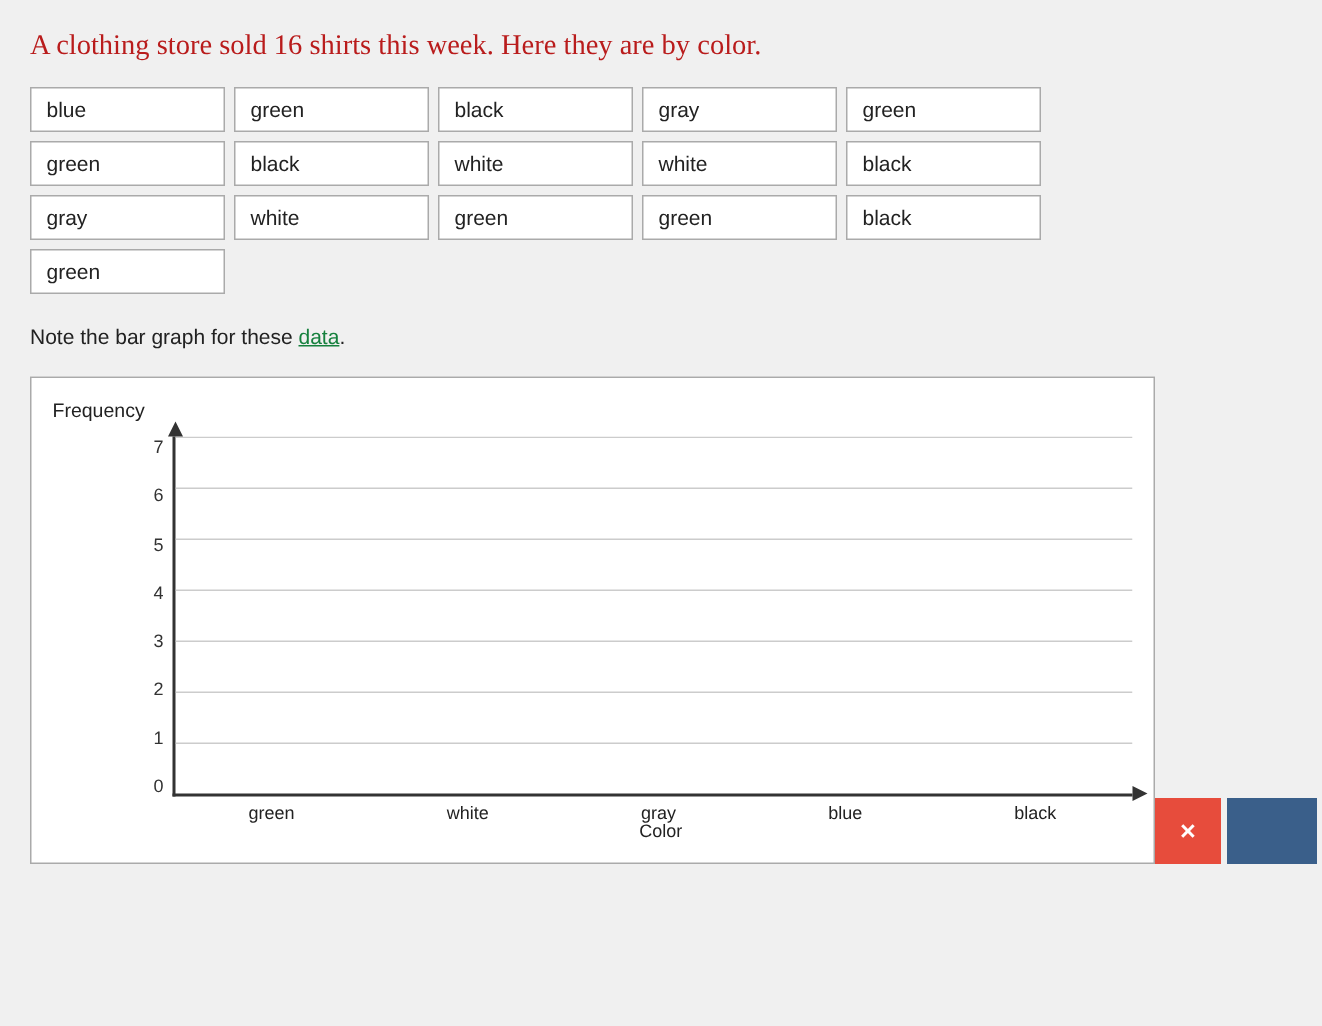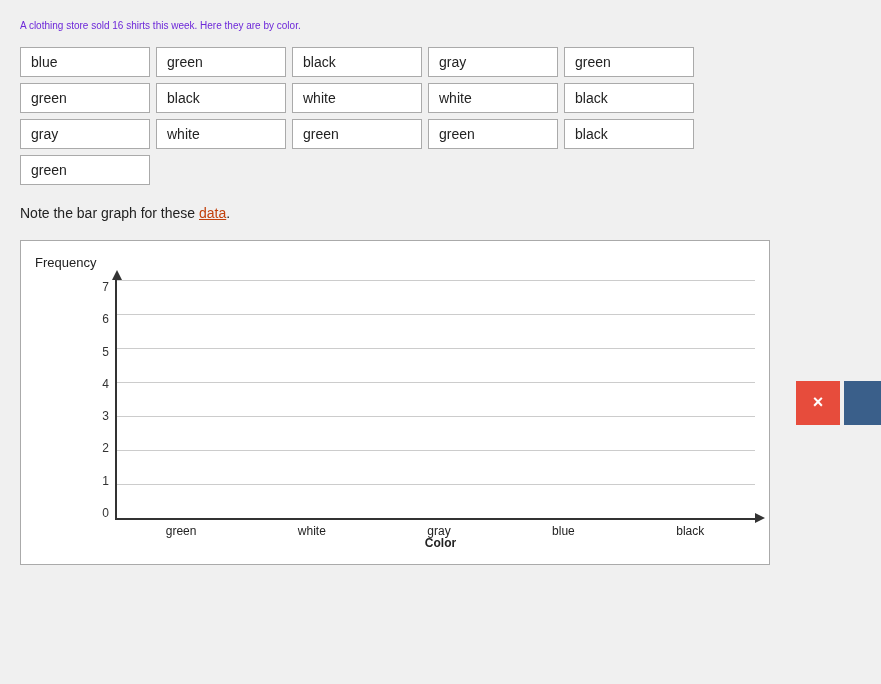--- a/index.html
+++ b/index.html
@@ -6,23 +6,24 @@
     body {
       background: #f0f0f0;
       font-family: Arial, sans-serif;
       font-size: 14px;
       color: #222;
       padding: 20px;
       width: 881px;
       min-height: 684px;
     }
     .intro-text {
-      font-size: 10px;
+      font-size: 19px;
       margin-bottom: 16px;
-      color: #6d28d9;
+      color: #b91c1c;
+      font-family: Liberation Serif, serif;
     }
     .color-grid {
       display: grid;
       grid-template-columns: repeat(5, 130px);
       gap: 6px;
       margin-bottom: 18px;
     }
     .color-cell {
       border: 1px solid #aaa;
       padding: 6px 10px;
@@ -31,26 +32,26 @@
       color: #222;
       cursor: pointer;
       user-select: none;
     }
     .instructions {
       font-size: 14px;
       margin-bottom: 16px;
       line-height: 1.5;
     }
     .instructions u {
-      color: #c2410c;
+      color: #15803d;
     }
     .graph-section {
       display: flex;
-      align-items: center;
-      gap: 26px;
+      align-items: flex-end;
+      gap: 0;
     }
     .graph-container {
       border: 1px solid #aaa;
       background: #fff;
       padding: 14px 14px 14px 14px;
       width: 760px;
       min-height: 320px;
       position: relative;
     }
     .chart-area {
@@ -131,21 +132,20 @@
       font-size: 12px;
       text-align: center;
     }
     .x-axis-title {
       position: absolute;
       bottom: 0;
       left: 51px;
       right: 0;
       text-align: center;
       font-size: 12px;
-      font-weight: bold;
     }
     .btn-x {
       background: #e74c3c;
       color: white;
       border: none;
       padding: 10px 16px;
       font-size: 18px;
       font-weight: bold;
       cursor: pointer;
       height: 44px;

